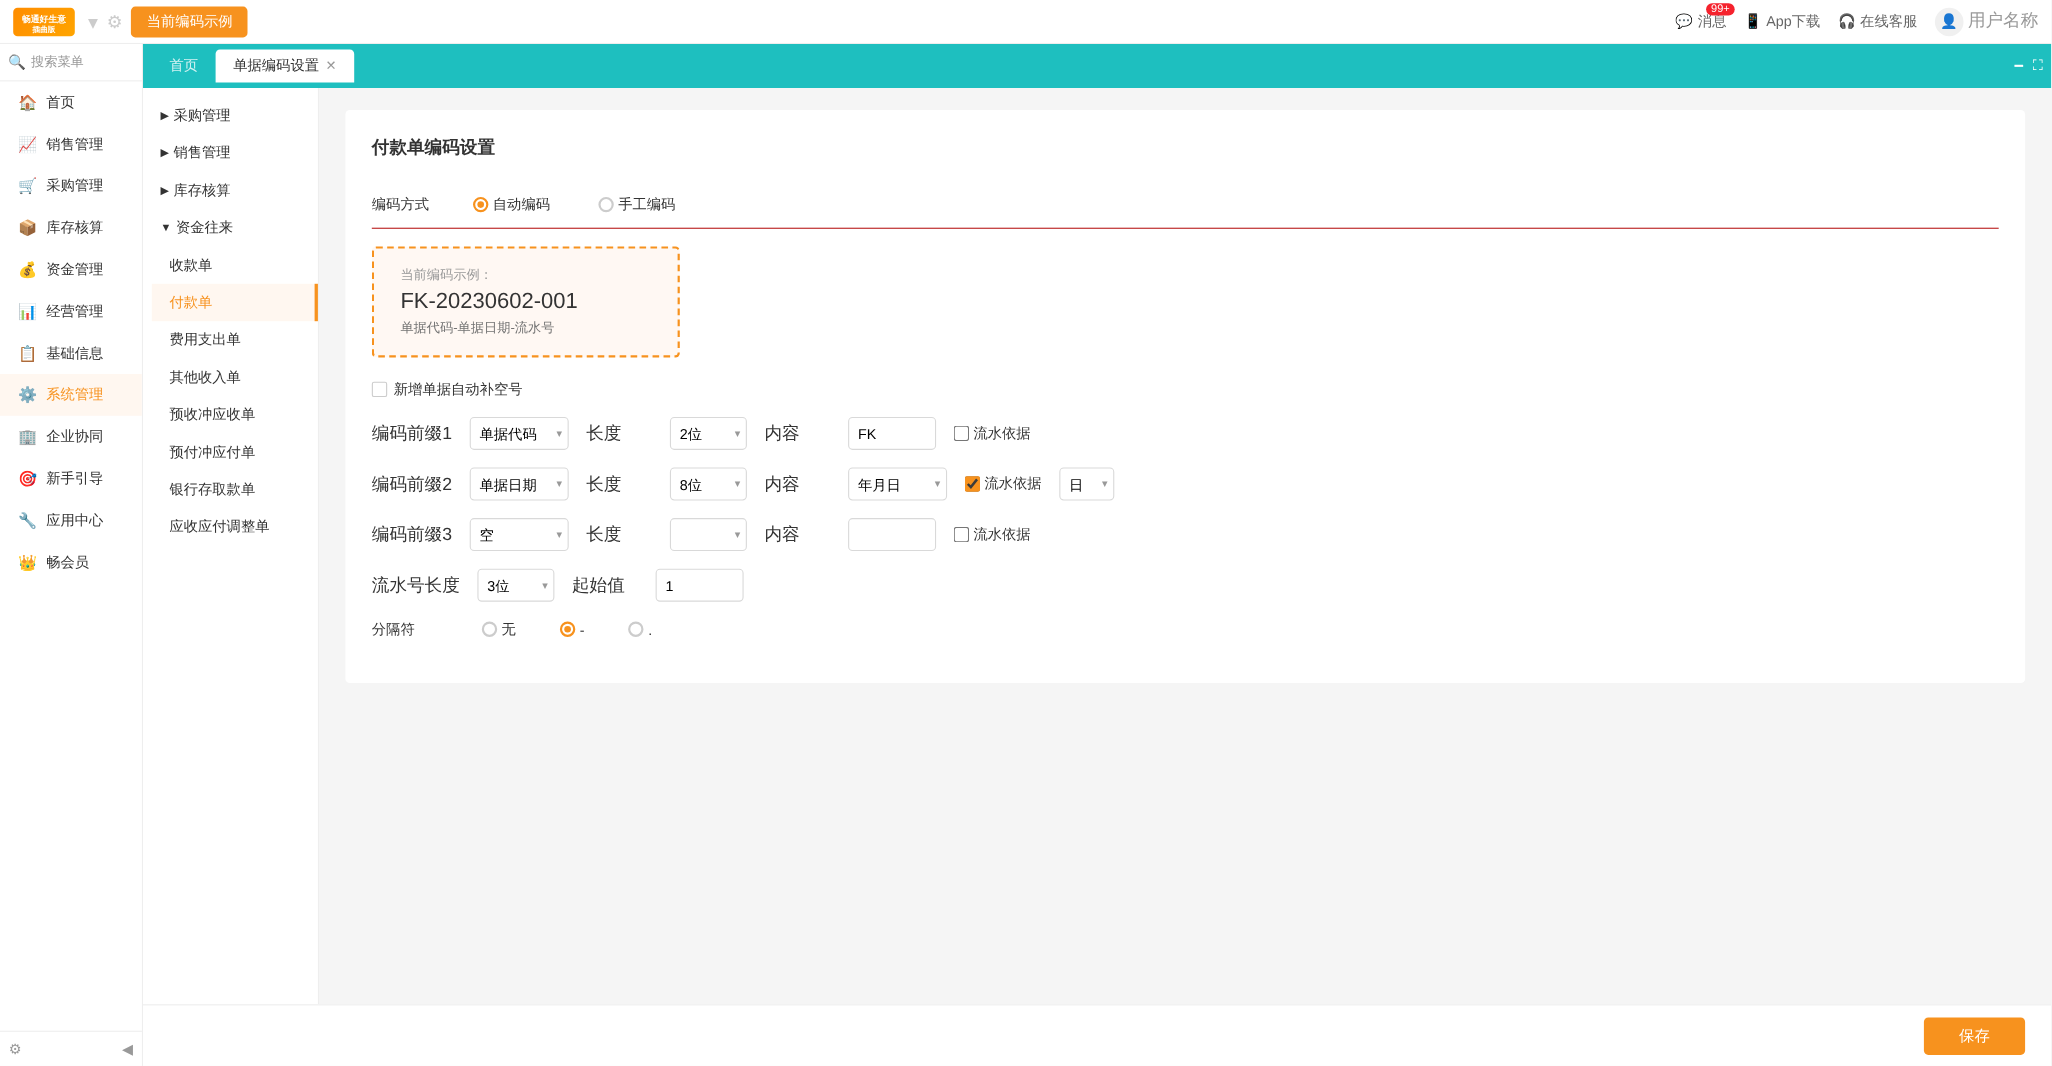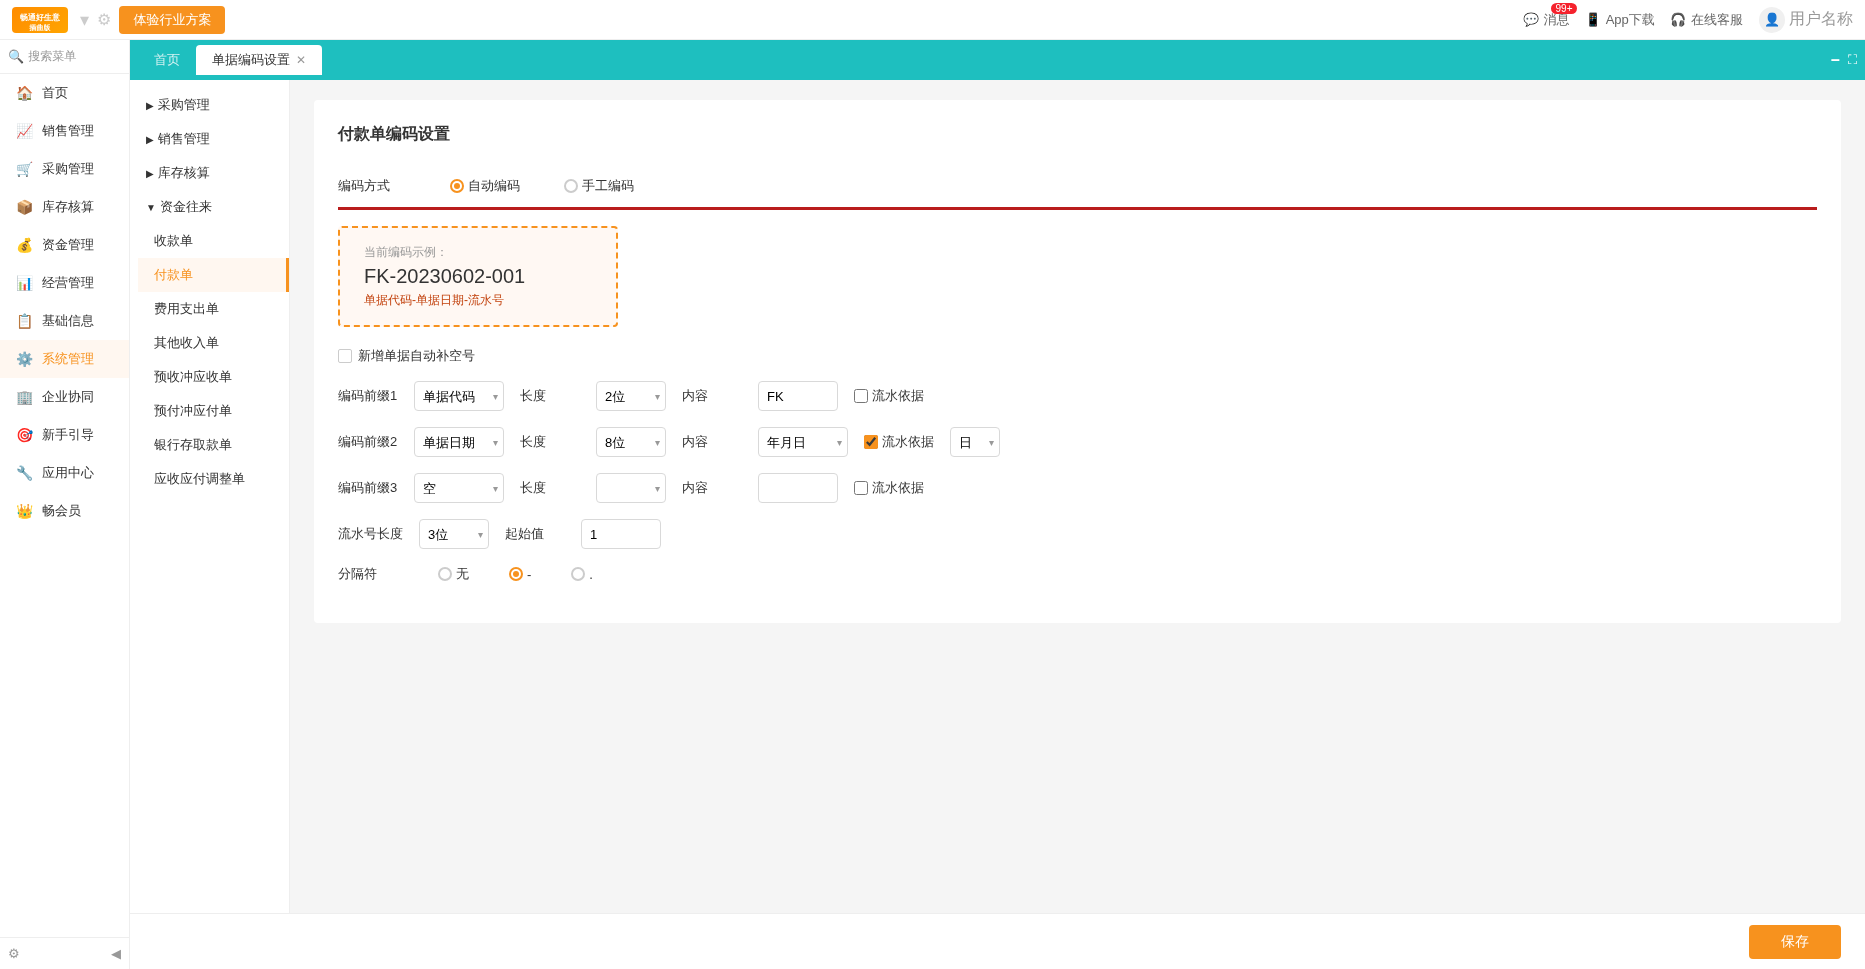--- a/index.html
+++ b/index.html
@@ -47,45 +47,45 @@
     .tabbar-right { margin-left: auto; display: flex; align-items: center; gap: 8px; color: white; }
 
     
     .page-content { flex: 1; overflow-y: auto; padding: 20px 24px; background: #f5f5f5; }
 
     
     .card { background: white; border-radius: 4px; padding: 24px; }
     .page-title { font-size: 16px; font-weight: bold; color: #333; margin-bottom: 20px; }
 
     
-    .encode-method { display: flex; align-items: flex-start; gap: 32px; padding: 12px 0; border-bottom: 3px solid #b91c1c; margin-bottom: 16px; }
+    .encode-method { display: flex; align-items: flex-start; gap: 12px; padding: 12px 0; border-bottom: 1px solid #b91c1c; margin-bottom: 16px; }
     .encode-method-label { font-size: 13px; color: #333; }
     .radio-group { display: flex; align-items: center; gap: 16px; }
     .radio-item { display: flex; align-items: center; gap: 4px; cursor: pointer; font-size: 13px; margin-left: 28px; }
     .radio-circle { width: 14px; height: 14px; border-radius: 50%; border: 2px solid #ccc; display: flex; align-items: center; justify-content: center; }
     .radio-circle.checked { border-color: #f7921e; }
     .radio-circle.checked::after { content: ''; width: 6px; height: 6px; border-radius: 50%; background: #f7921e; display: block; }
 
     
     .info-text { font-size: 12px; color: #666; margin-bottom: 16px; line-height: 1.6; }
     .info-text span { color: #f7921e; }
 
     
     .code-preview { border: 2px dashed #f7921e; background: #fff8f3; border-radius: 4px; padding: 16px 24px; display: inline-block; margin-bottom: 20px; min-width: 280px; }
     .code-preview-label { font-size: 12px; color: #999; margin-bottom: 4px; }
     .code-preview-value { font-size: 20px; font-weight: normal; color: #333; }
-    .code-preview-desc { font-size: 12px; color: #c2410c; margin-top: 4px; }
+    .code-preview-desc { font-size: 12px; color: #737373; margin-top: 4px; }
 
     
     .checkbox-row { display: flex; align-items: center; gap: 6px; margin-bottom: 16px; }
     .checkbox-box { width: 14px; height: 14px; border: 1px solid #ccc; border-radius: 2px; cursor: pointer; }
 
     
     .form-row { display: flex; align-items: center; gap: 16px; margin-bottom: 16px; flex-wrap: wrap; }
-    .form-label { font-size: 13px; color: #333; white-space: nowrap; min-width: 60px; }
+    .form-label { font-size: 16px; color: #333; white-space: nowrap; min-width: 60px; }
     .select-wrapper { position: relative; display: inline-flex; align-items: center; }
     .select-wrapper select { height: 30px; border: 1px solid #d9d9d9; border-radius: 4px; padding: 0 24px 0 8px; font-size: 13px; background: white; cursor: pointer; appearance: none; min-width: 90px; }
     .select-arrow { position: absolute; right: 6px; top: 50%; transform: translateY(-50%); pointer-events: none; font-size: 10px; color: #999; }
     .form-input { height: 30px; border: 1px solid #d9d9d9; border-radius: 4px; padding: 0 8px; font-size: 13px; min-width: 80px; }
     .checkbox-inline { display: flex; align-items: center; gap: 4px; }
     .checkbox-inline input[type="checkbox"] { width: 14px; height: 14px; }
 
     
     .separator-row { display: flex; align-items: center; gap: 12px; margin-bottom: 16px; }
     .separator-label { font-size: 13px; color: #333; min-width: 60px; }
@@ -101,21 +101,21 @@
   <div class="topbar-left">
     <div class="topbar-logo">
       <div class="topbar-logo-img">
         <span style="font-size:8px; text-align:center; line-height:1.2;">畅通好生意<br><span style="font-size:7px;">插曲版</span></span>
       </div>
     </div>
     <div class="topbar-nav">
       <span style="color:#ccc; font-size:18px; cursor:pointer;">▾</span>
       <span style="color:#ccc; font-size:16px; cursor:pointer; margin-left:4px;">⚙</span>
     </div>
-    <button class="topbar-btn-orange">体验行业方案</button>
+    <button class="topbar-btn-orange">当前编码示例</button>
   </div>
   <div class="topbar-right">
     <div class="topbar-right-item">
       <span>💬</span>
       <span>消息</span>
       <span class="badge">99+</span>
     </div>
     <div class="topbar-right-item">
       <span>📱</span>
       <span>App下载</span>

